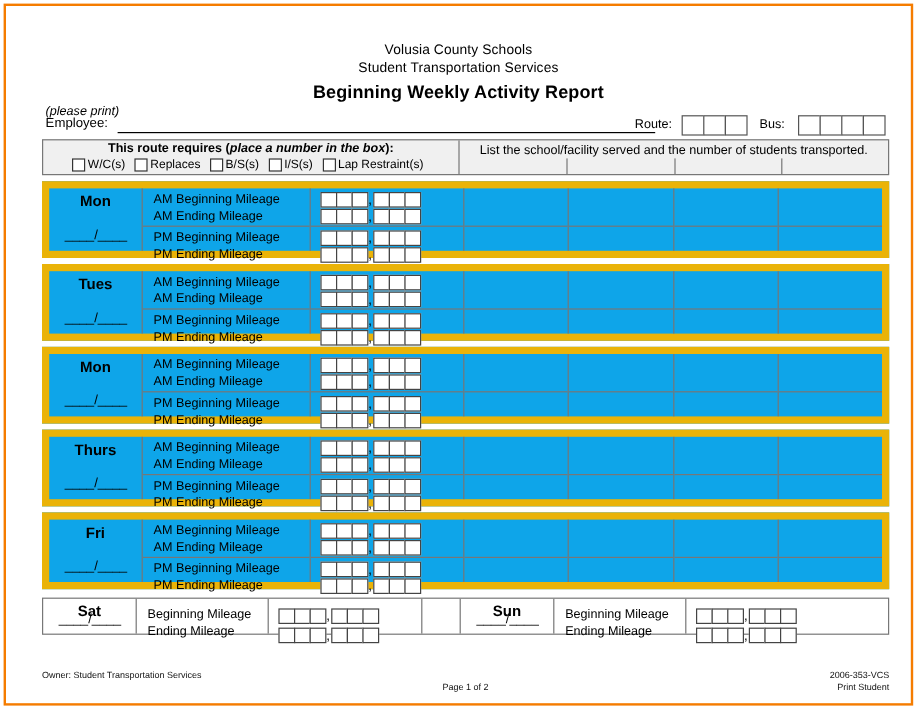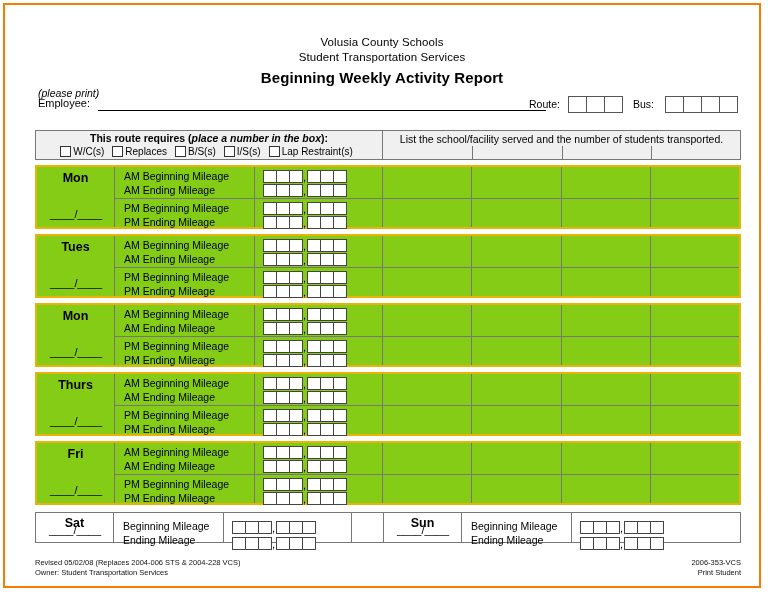--- a/index.html
+++ b/index.html
@@ -116,21 +116,21 @@
     border: 1px solid #555;
     box-sizing: border-box;
     background: #fff;
     margin-right: -1px;
   }
 
   
   .table-area {
     position: absolute;
     left: 30px;
-    top: 125px;
+    top: 111px;
     width: 706px;
   }
 
   
   .hdr-strip {
     display: flex;
     border: 1px solid #777;
     box-sizing: border-box;
     background: #f0f0f0;
     height: 30px;
@@ -179,25 +179,25 @@
     position: absolute;
     top: 15px;
     bottom: 0;
     width: 0;
     border-left: 1px solid #777;
   }
 
   
   .day-block {
     display: flex;
-    border: 2px solid #eab308;
+    border: 6px solid #eab308;
     box-sizing: border-box;
     margin-top: 5px;
     height: 64px;
-    background: #84cc16;
+    background: #0ea5e9;
   }
   .day-name-cell {
     width: 78px;
     box-sizing: border-box;
     border-right: 1px solid #777;
     position: relative;
   }
   .day-name {
     text-align: center;
     font-size: 12.5px;
@@ -905,23 +905,23 @@
               <span class="dbox"></span>
               <span class="dbox"></span>
             </div>
           </div>
       </div>
     </div>
 
     <div class="footer">
       <div class="footer-inner">
         <div class="foot-left">
-          <div>Revised 05/02/08 (Replaces 2004-006 STS &amp; 2004-228 VCS)</div>
           <div>Owner: Student Transportation Services</div>
         </div>
+        <div class="foot-center">Page 1 of 2</div>
         <div class="foot-right">
           <div>2006-353-VCS</div>
           <div>Print Student</div>
         </div>
       </div>
     </div>
 
   </div>
 </div>
 

